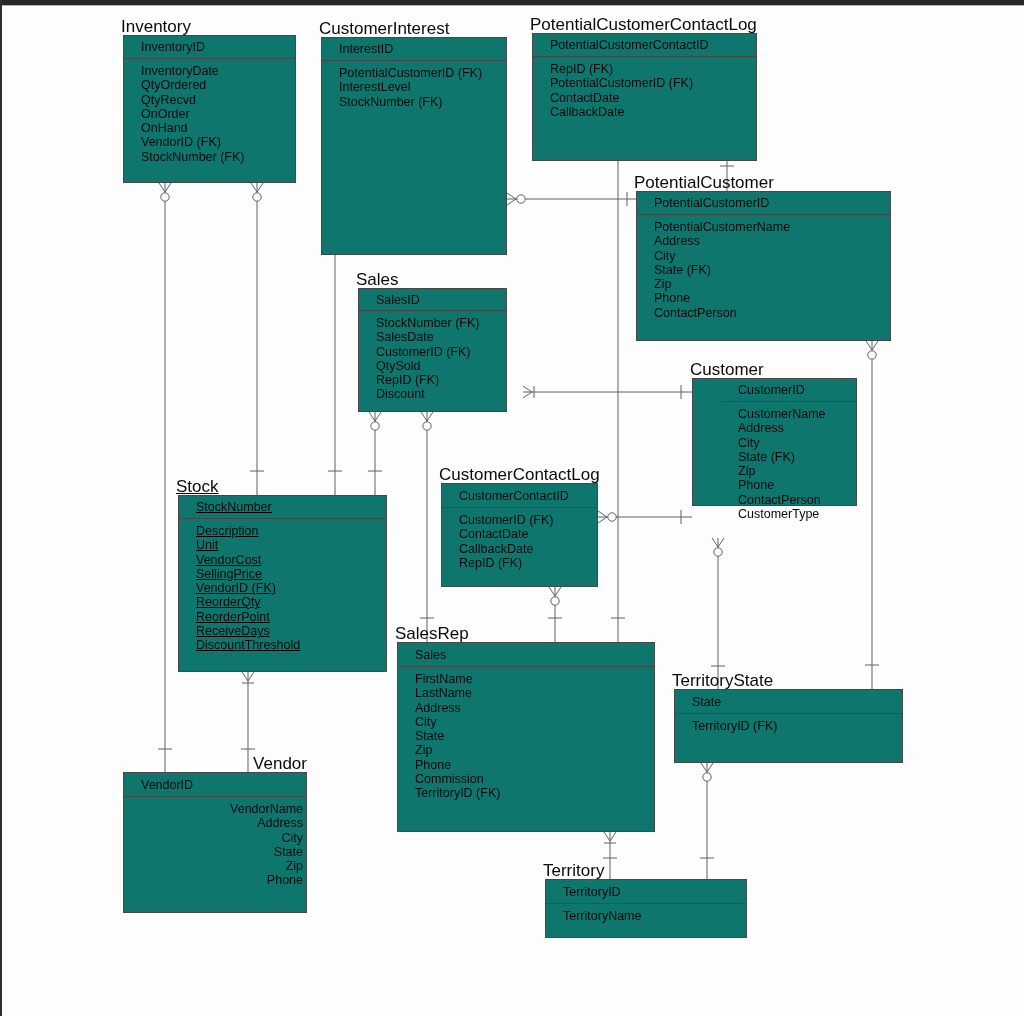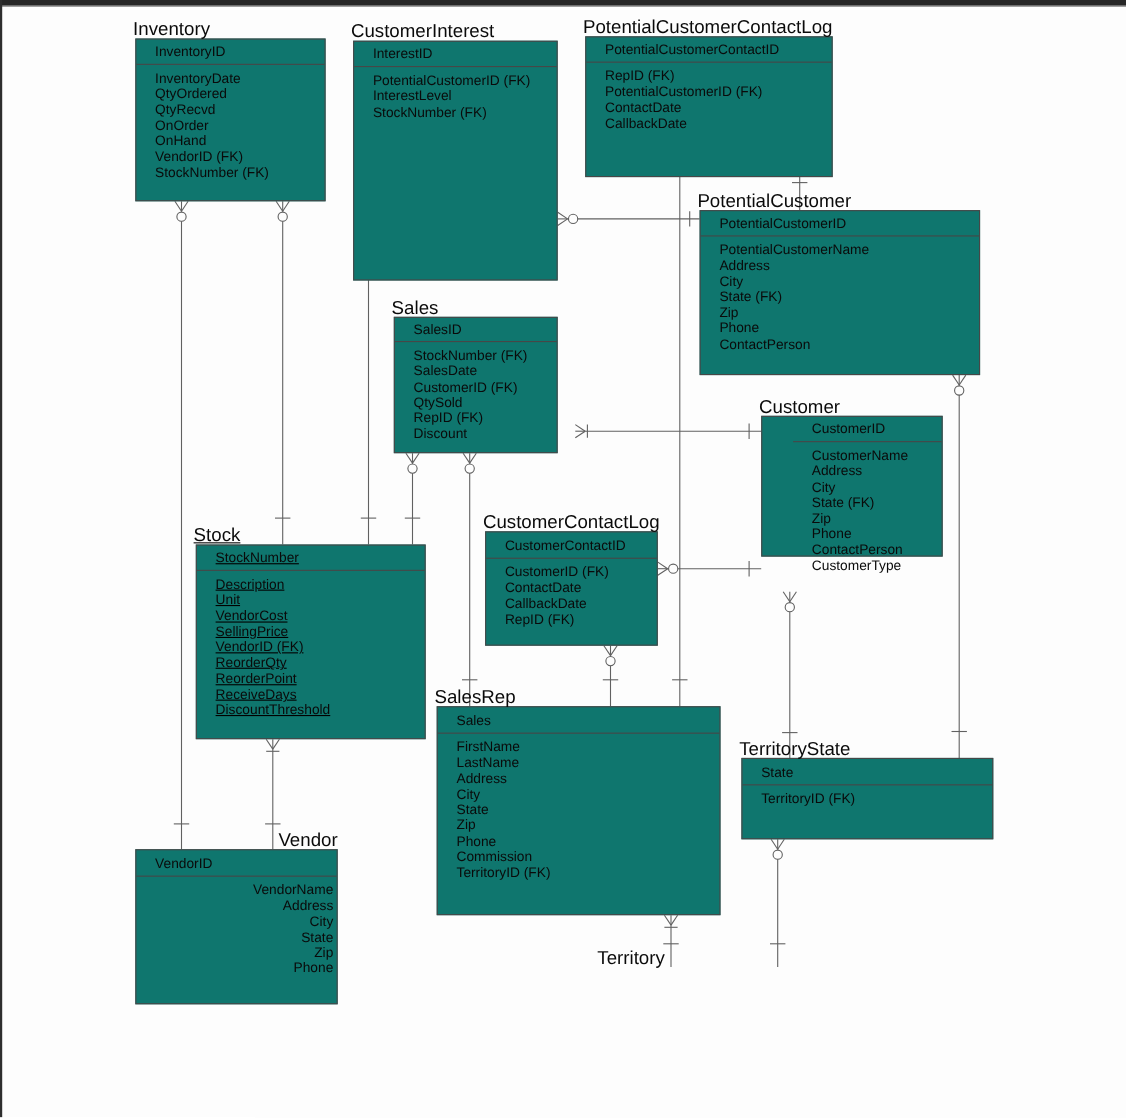--- a/index.html
+++ b/index.html
@@ -312,14 +312,20 @@
           <div class="entity-field">Address</div>
           <div class="entity-field">City</div>
           <div class="entity-field">State</div>
           <div class="entity-field">Zip</div>
           <div class="entity-field">Phone</div>
         </div>
       </div>
     </div>
     <div class="entity" style="left: 545px; top: 863px; width: 202px;">
       <div class="entity-title">Territory</div>
+      <div class="entity-box" style="height: 59px;">
+        <div class="entity-pk" style="height: 24px;">TerritoryID</div>
+        <div class="entity-fields">
+          <div class="entity-field">TerritoryName</div>
+        </div>
+      </div>
     </div>
   </div>
 
 </body></html>

